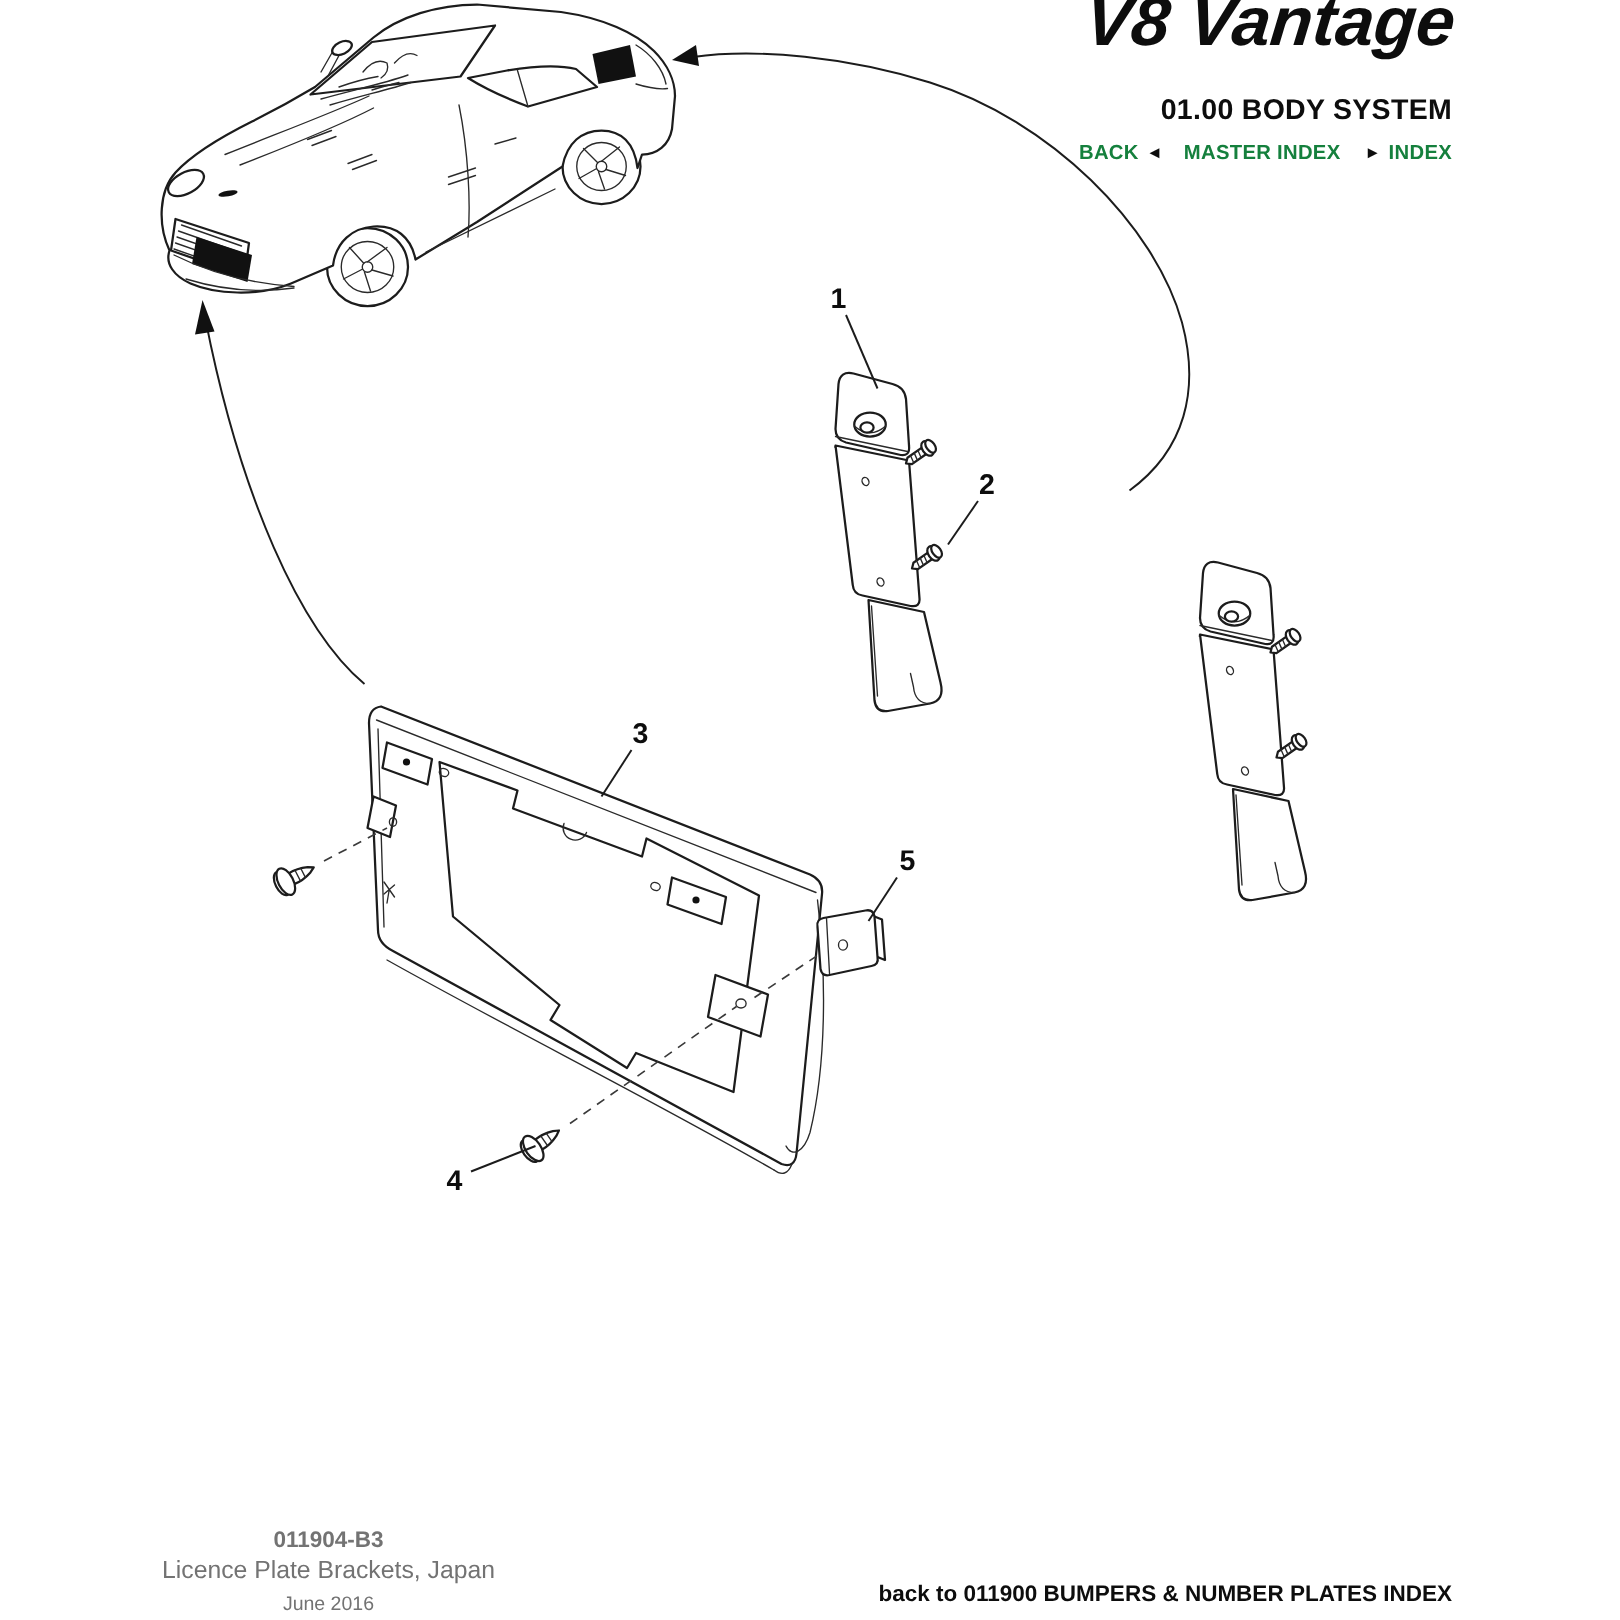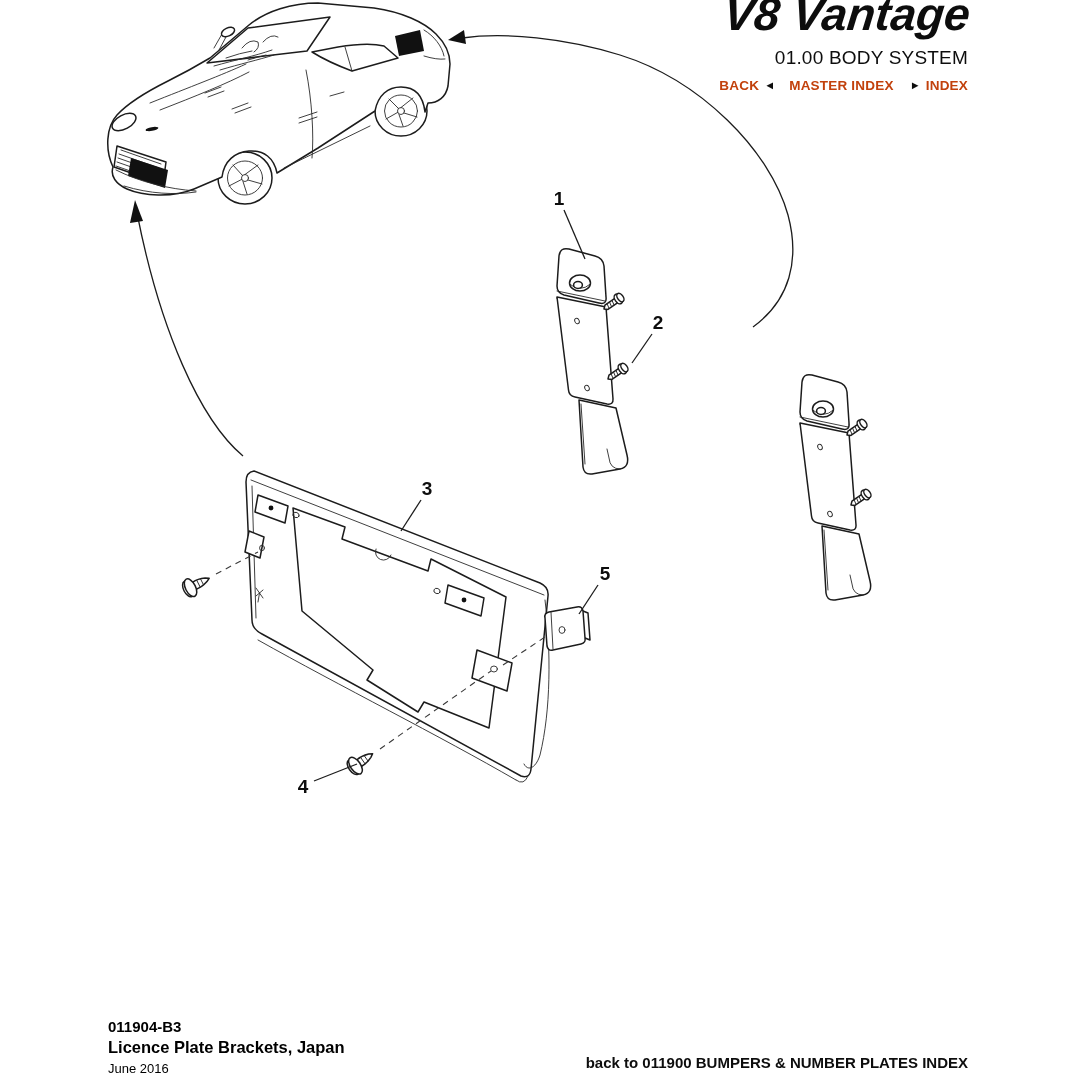--- a/index.html
+++ b/index.html
@@ -3,32 +3,32 @@
 <meta charset="utf-8">
 <style>
   html,body{margin:0;padding:0;}
   body{width:1080px;height:1080px;background:#ffffff;font-family:"Liberation Sans",sans-serif;}
   .page{position:relative;width:1080px;height:1080px;background:#ffffff;overflow:hidden;color:#111;}
 
   
   .hdr{position:absolute;top:0;right:112px;text-align:right;z-index:5;}
   .brand{font-style:italic;font-weight:bold;font-size:46px;line-height:1;letter-spacing:0px;
          transform:skewX(-6deg);transform-origin:right bottom;margin-top:-9px;white-space:nowrap;color:#0d0d0d;}
-  .section{font-weight:normal;font-size:19px;margin-top:10px;letter-spacing:.2px;color:#0d0d0d;}
+  .section{font-weight:bold;font-size:19px;margin-top:26px;letter-spacing:.2px;color:#0d0d0d;}
   .nav{margin-top:9px;font-weight:bold;font-size:13.5px;letter-spacing:.2px;color:#0d0d0d;white-space:nowrap;}
-  .nav a{color:#c2410c;text-decoration:none;cursor:pointer;}
+  .nav a{color:#15803d;text-decoration:none;cursor:pointer;}
   .nav .arr{font-size:11px;position:relative;top:-1px;}
   .nav .gap1{display:inline-block;width:14px;}
   .nav .gap2{display:inline-block;width:16px;}
   .nav .sp{display:inline-block;width:5px;}
 
   
-  .ftr-left{position:absolute;left:108px;top:1017px;line-height:1.32;white-space:nowrap;color:#000000;}
+  .ftr-left{position:absolute;left:108px;top:1017px;line-height:1.32;white-space:nowrap;color:#737373;text-align:center;}
   .doc-num{font-weight:bold;font-size:15px;}
-  .doc-title{font-weight:bold;font-size:16.5px;}
+  .doc-title{font-weight:normal;font-size:16.5px;}
   .doc-date{font-weight:normal;font-size:13px;margin-top:1px;}
   .ftr-link{position:absolute;right:112px;top:1054px;font-weight:bold;font-size:15px;color:#0d0d0d;
             text-decoration:none;white-space:nowrap;cursor:pointer;}
 
   
   svg.diagram{position:absolute;left:0;top:0;}
   svg.diagram .lnthin{fill:none;stroke:#2a2a2a;stroke-width:.9;stroke-linecap:round;stroke-linejoin:round;}
   svg.diagram .lnfill{fill:#ffffff;stroke:#1c1c1c;stroke-width:1.5;stroke-linejoin:round;}
   svg.diagram .blk{fill:#111111;stroke:none;}
   svg.diagram .callout{font-family:"Liberation Sans",sans-serif;font-weight:bold;font-size:19px;fill:#0d0d0d;}

